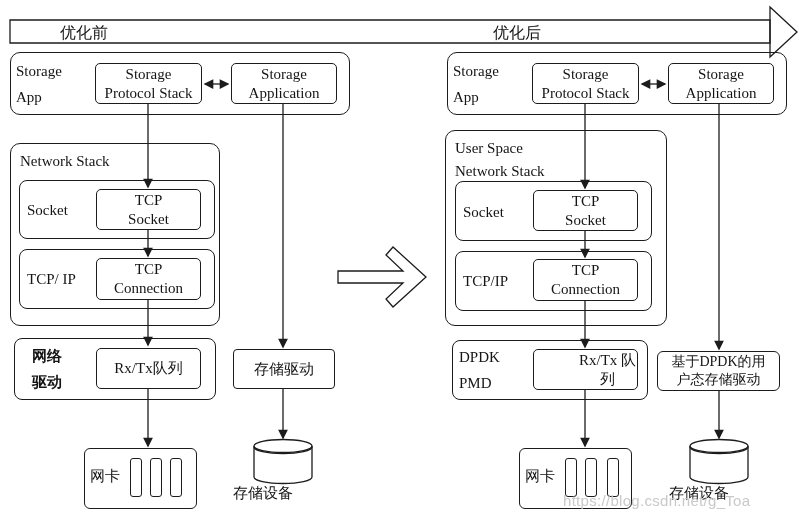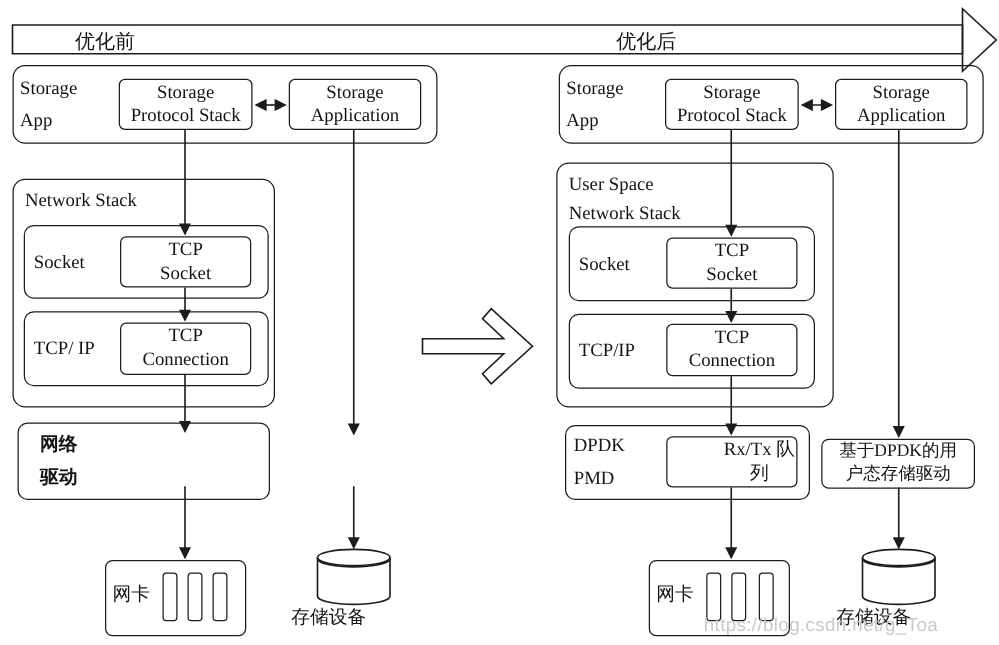--- a/index.html
+++ b/index.html
@@ -89,27 +89,29 @@
 Socket</div>
 
   <div class="obox" style="left:19px;top:249px;width:196px;height:60px;border-radius:8px;"></div>
   <div class="lbl" style="left:27px;top:270px;">TCP/ IP</div>
   <div class="cbox" style="left:96px;top:258px;width:105px;height:42px;border-radius:5px;">TCP
 Connection</div>
 
   <div class="obox" style="left:14px;top:338px;width:202px;height:62px;border-radius:8px;"></div>
   <div class="lbl two" style="left:32px;top:343px;font-weight:bold;">网络
 驱动</div>
+  <div class="cbox" style="left:96px;top:348px;width:105px;height:41px;border-radius:5px;">Rx/Tx队列</div>
 
   <div class="obox" style="left:84px;top:448px;width:113px;height:61px;border-radius:6px;"></div>
   <div class="lbl" style="left:90px;top:467px;">网卡</div>
   <div class="obox" style="left:130px;top:458px;width:12px;height:39px;border-radius:3px;"></div>
   <div class="obox" style="left:150px;top:458px;width:12px;height:39px;border-radius:3px;"></div>
   <div class="obox" style="left:170px;top:458px;width:12px;height:39px;border-radius:3px;"></div>
 
+  <div class="cbox" style="left:233px;top:349px;width:102px;height:40px;border-radius:4px;">存储驱动</div>
   <div class="center-lbl" style="left:233px;top:484px;">存储设备</div>
 
   <div class="obox" style="left:447px;top:52px;width:340px;height:63px;border-radius:10px;"></div>
   <div class="lbl two" style="left:453px;top:58px;">Storage
 App</div>
   <div class="cbox" style="left:532px;top:63px;width:107px;height:41px;border-radius:5px;">Storage
 Protocol Stack</div>
   <div class="cbox" style="left:668px;top:63px;width:106px;height:41px;border-radius:5px;">Storage
 Application</div>
 

